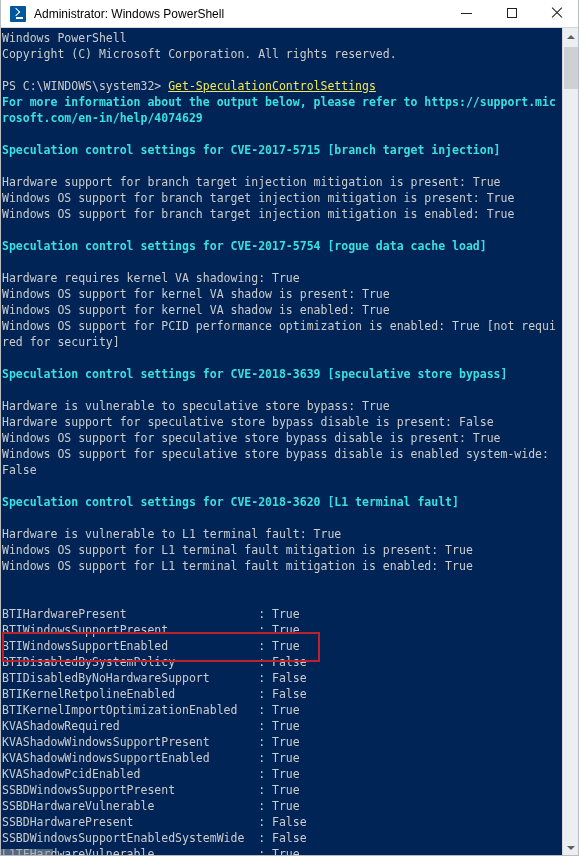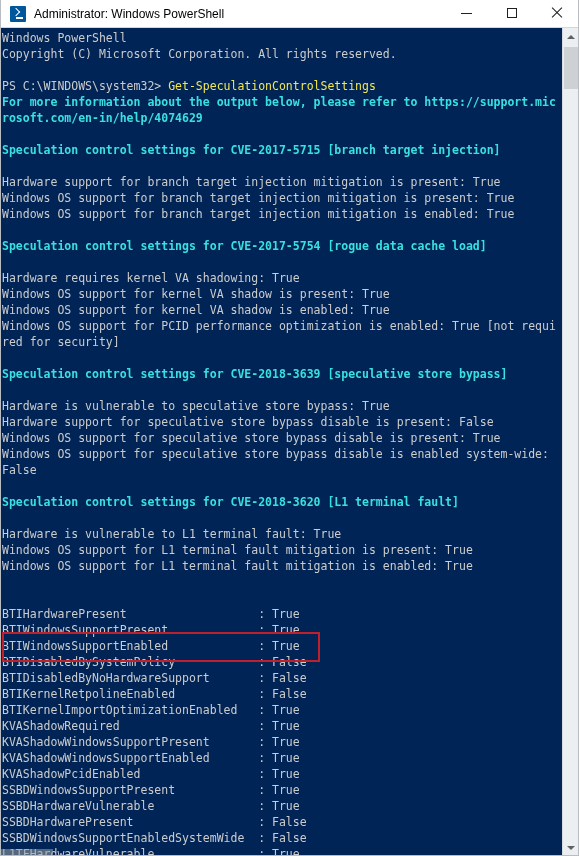--- a/index.html
+++ b/index.html
@@ -131,21 +131,21 @@
     white-space: pre;
     color: #cccccc;
   }
   .line {
     height: 16px;
     white-space: pre;
     padding-left: 1px;
   }
   .c-white   { color: #cccccc; }
   .c-cyan    { color: #3ae0e0; font-weight: bold; }
-  .c-yellow  { color: #f2e750; }
+  .c-yellow  { color: #f2e750; text-decoration: underline; }
 
   
   #highlight-box {
     position: absolute;
     left: 2px;
     top: 604px;
     width: 318px;
     height: 30px;
     border: 2px solid #c0202a;
     box-sizing: border-box;

